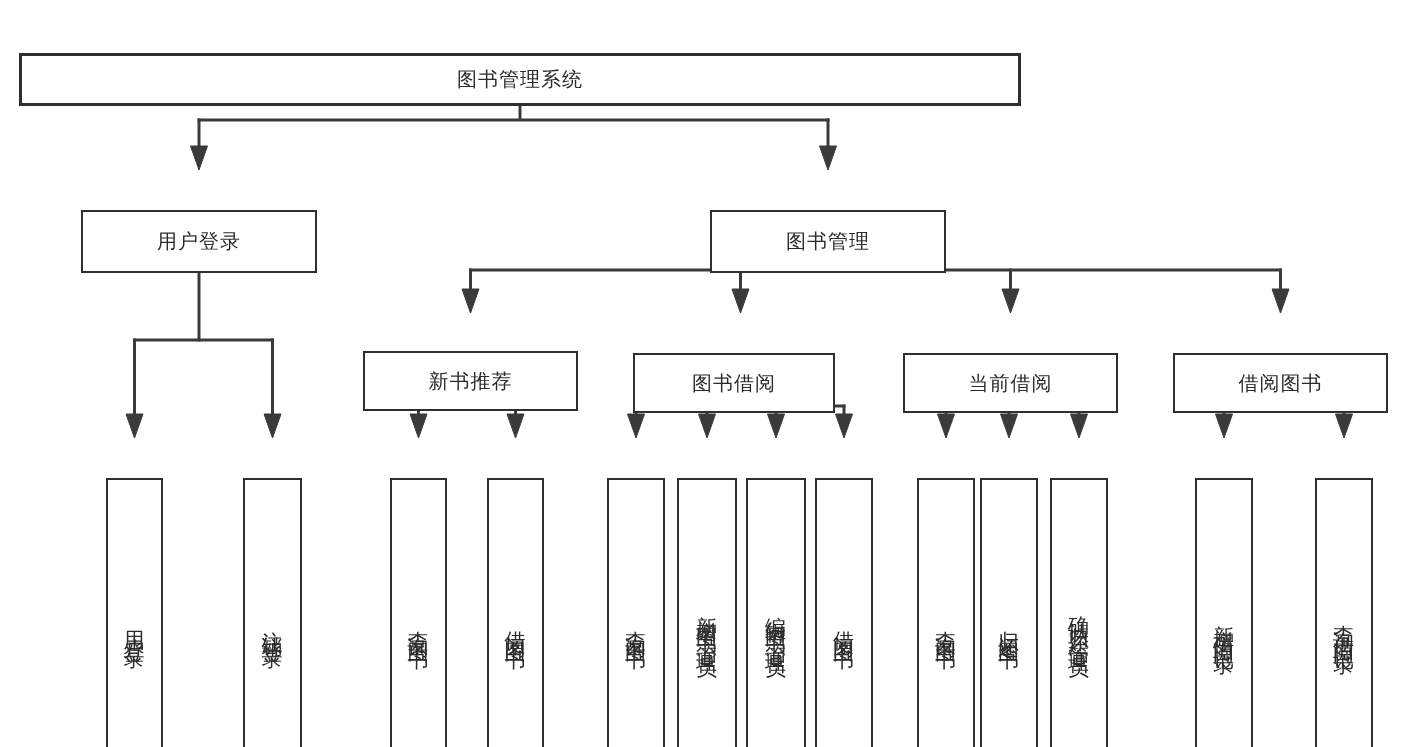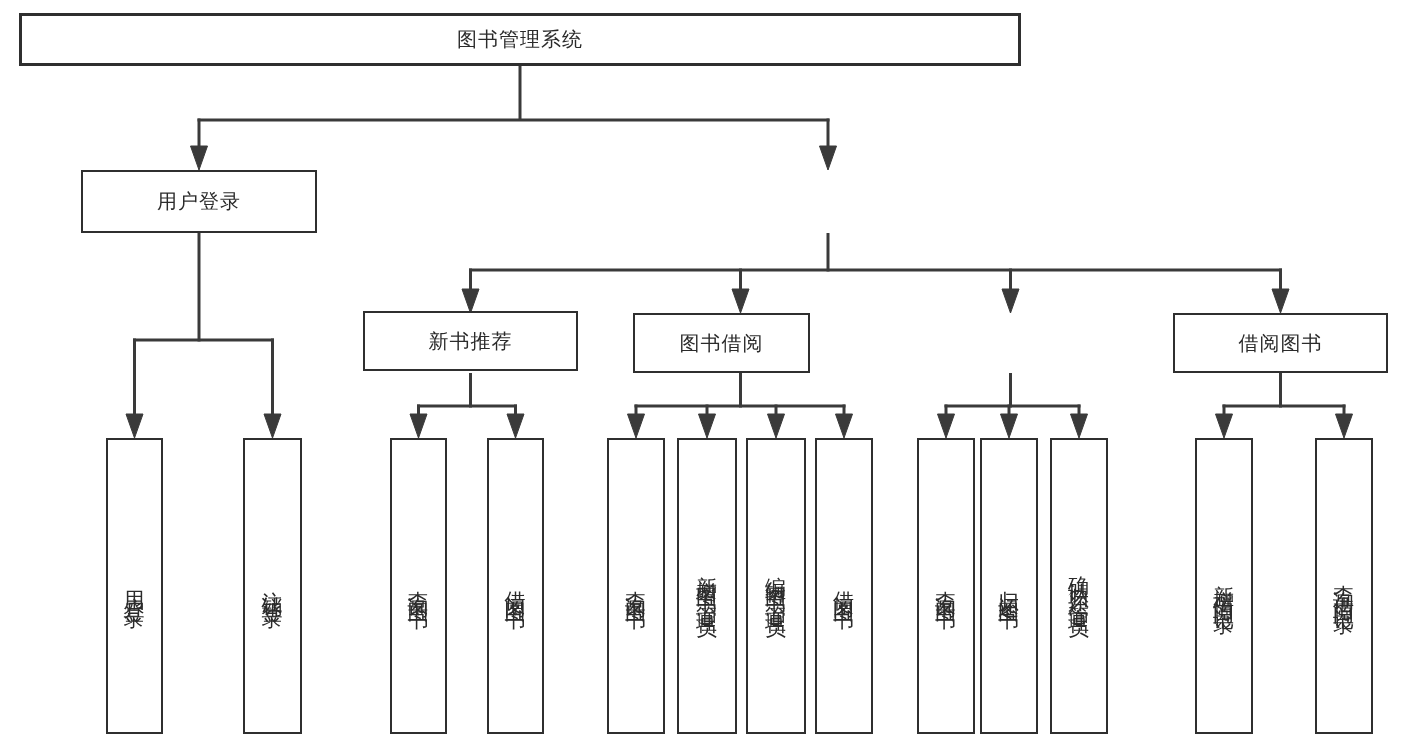--- a/index.html
+++ b/index.html
@@ -6,21 +6,21 @@
   #canvas{
     position:relative;width:1405px;height:747px;background:#ffffff;overflow:hidden;
     font-family:"Liberation Sans","DejaVu Sans",sans-serif;color:#2b2b2b;
   }
   #connectors{position:absolute;left:0;top:0;width:1405px;height:747px;}
   #connectors line{stroke:#3a3a3a;stroke-width:3;}
   #connectors polygon{fill:#3a3a3a;stroke:#3a3a3a;}
   .node{
     position:absolute;box-sizing:border-box;background:#ffffff;
     border:2.5px solid #2f2f2f;display:flex;align-items:center;justify-content:center;
-    font-size:20px;letter-spacing:1px;
+    font-size:20px;letter-spacing:1px;margin-top:40px;
   }
   .node.root{border-width:3px;}
   .node.leaf{
     font-size:21px;letter-spacing:6px;
   }
   .node.leaf .vtext{
     writing-mode:vertical-rl;text-orientation:mixed;line-height:1;white-space:nowrap;
   }
   .watermark{
     position:absolute;right:5px;bottom:2px;font-size:21px;line-height:1;
@@ -94,26 +94,32 @@
     <polygon points="1335.5,414 1352.5,414 1344,438"></polygon>
   </svg>
 
   <div class="node root" style="left:19px;top:13px;width:1002px;height:53px">
     <span>图书管理系统</span>
   </div>
 
   <div class="node" style="left:81px;top:170px;width:236px;height:63px">
     <span>用户登录</span>
   </div>
+  <div class="node" style="left:710px;top:170px;width:236px;height:63px">
+    <span>图书管理</span>
+  </div>
 
   <div class="node" style="left:363px;top:311px;width:215px;height:60px">
     <span>新书推荐</span>
   </div>
-  <div class="node" style="left:633px;top:313px;width:177px;height:60px">
+  <div class="node" style="left:633px;top:313px;width:202px;height:60px">
     <span>图书借阅</span>
+  </div>
+  <div class="node" style="left:903px;top:313px;width:215px;height:60px">
+    <span>当前借阅</span>
   </div>
   <div class="node" style="left:1173px;top:313px;width:215px;height:60px">
     <span>借阅图书</span>
   </div>
 
   <div class="node leaf" style="left:106px;top:438px;width:57px;height:296px">
     <span class="vtext">用户登录</span>
   </div>
   <div class="node leaf" style="left:243px;top:438px;width:59px;height:296px">
     <span class="vtext">注销登录</span>

